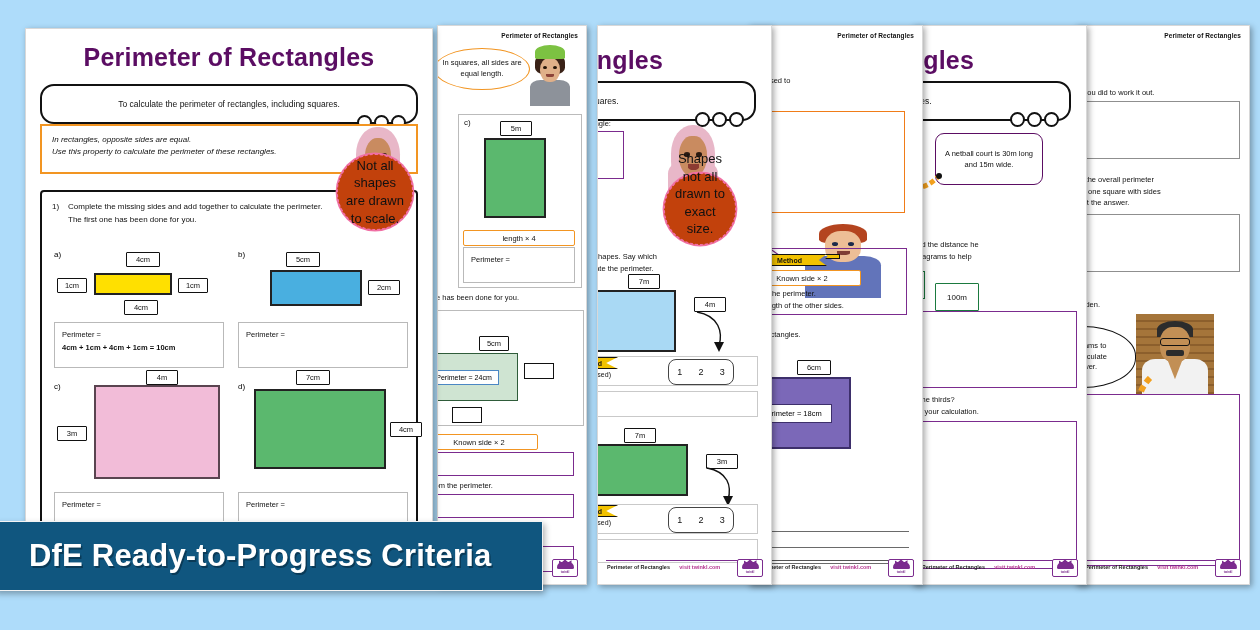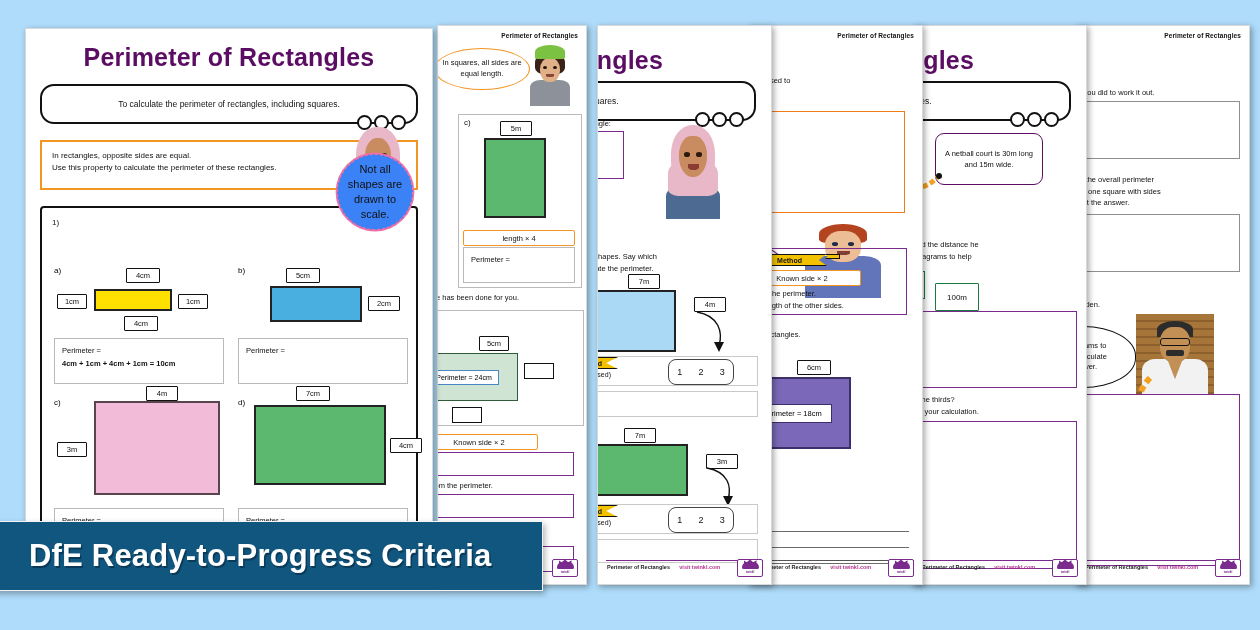--- a/index.html
+++ b/index.html
@@ -229,26 +229,26 @@
     border-radius: 50%;
     display: flex; align-items: center; justify-content: center;
     text-align: center;
     font-size: 7.5px; line-height: 1.45; color: #111;
     padding: 5px 8px;
   }
 
   .stamp {
     position: absolute;
     border-radius: 50%;
-    background: #3b82f6;
+    background: #c2410c;
     border: 1.6px dashed #f06fa4;
     box-shadow: 0 0 0 1.4px #f06fa4;
     display: flex; align-items: center; justify-content: flex-end;
     text-align: center;
-    font-size: 11px; line-height: 1.35; color: #111;
+    font-size: 13px; line-height: 1.35; color: #111;
     padding: 6px;
   }
 
   
   .flag {
     position: absolute;
     background: #f2c200;
     border: 1.3px solid #111;
     font-size: 7px; font-weight: bold; color: #111;
     padding: 1.5px 8px 1.5px 5px;
@@ -492,20 +492,23 @@
       <div class="girl" style="position:absolute; left:64px; top:97px; width:62px; height:96px;">
         <div class="body"></div>
         <div class="hair"></div>
         <div class="scarf"></div>
         <div class="face"></div>
         <div class="eye l"></div>
           <div class="eye r"></div>
         <div class="mouth"></div>
       </div>
 
+      <div class="stamp" style="left:66px; top:147px; width:72px; height:72px; flex-direction:column;">
+        <span>Shapes not all drawn to exact size.</span>
+      </div>
 
       <div style="position:absolute; left:-22px; top:225px; width:200px; font-size:7.5px; line-height:1.6; color:#111;">
         <div>hese shapes. Say which</div>
         <div>calculate the perimeter.</div>
       </div>
 
       <div class="label-box" style="position:absolute; left:30px; top:248px; width:32px;">
         <span>7m</span>
       </div>
       <div class="shape" style="position:absolute; left:-22px; top:264px; width:100px; height:62px; background:#a9d9f4; border:2px solid #222;"></div>
@@ -634,28 +637,29 @@
 
       <div class="objective-box" style="margin-top:12px;">
         <span>To calculate the perimeter of rectangles, including squares.</span>
         <div class="beads">
           <div class="bead"></div>
           <div class="bead"></div>
           <div class="bead"></div>
         </div>
       </div>
 
-      <div class="info-box" style="margin-top:16px; height:50px;">
+      <div class="info-box" style="height:50px;font-style:italic;">
         <div>In rectangles, opposite sides are equal.</div>
         <div>Use this property to calculate the perimeter of these rectangles.</div>
       </div>
 
       <div class="q-box" style="margin-top:16px; height:337px;">
         <div class="q-text" style="display:flex;">
           <span class="q-num">1)</span>
+          <span style="width:260px;">Complete the missing sides and add together to calculate the perimeter. The first one has been done for you.</span>
         </div>
 
         <div style="position:absolute; left:12px; top:58px; width:174px;">
           <div style="font-size:8px;">a)</div>
           <div class="label-box" style="position:absolute; left:72px; top:2px; width:34px;">
             <span>4cm</span>
           </div>
           <div class="label-box" style="position:absolute; left:3px; top:28px; width:30px;">
             <span>1cm</span>
           </div>

